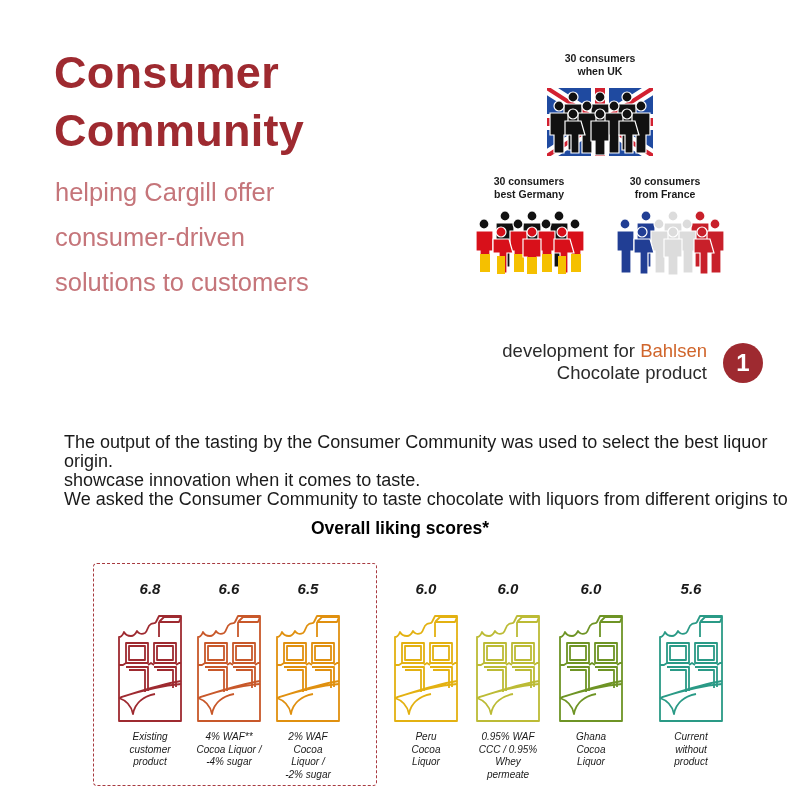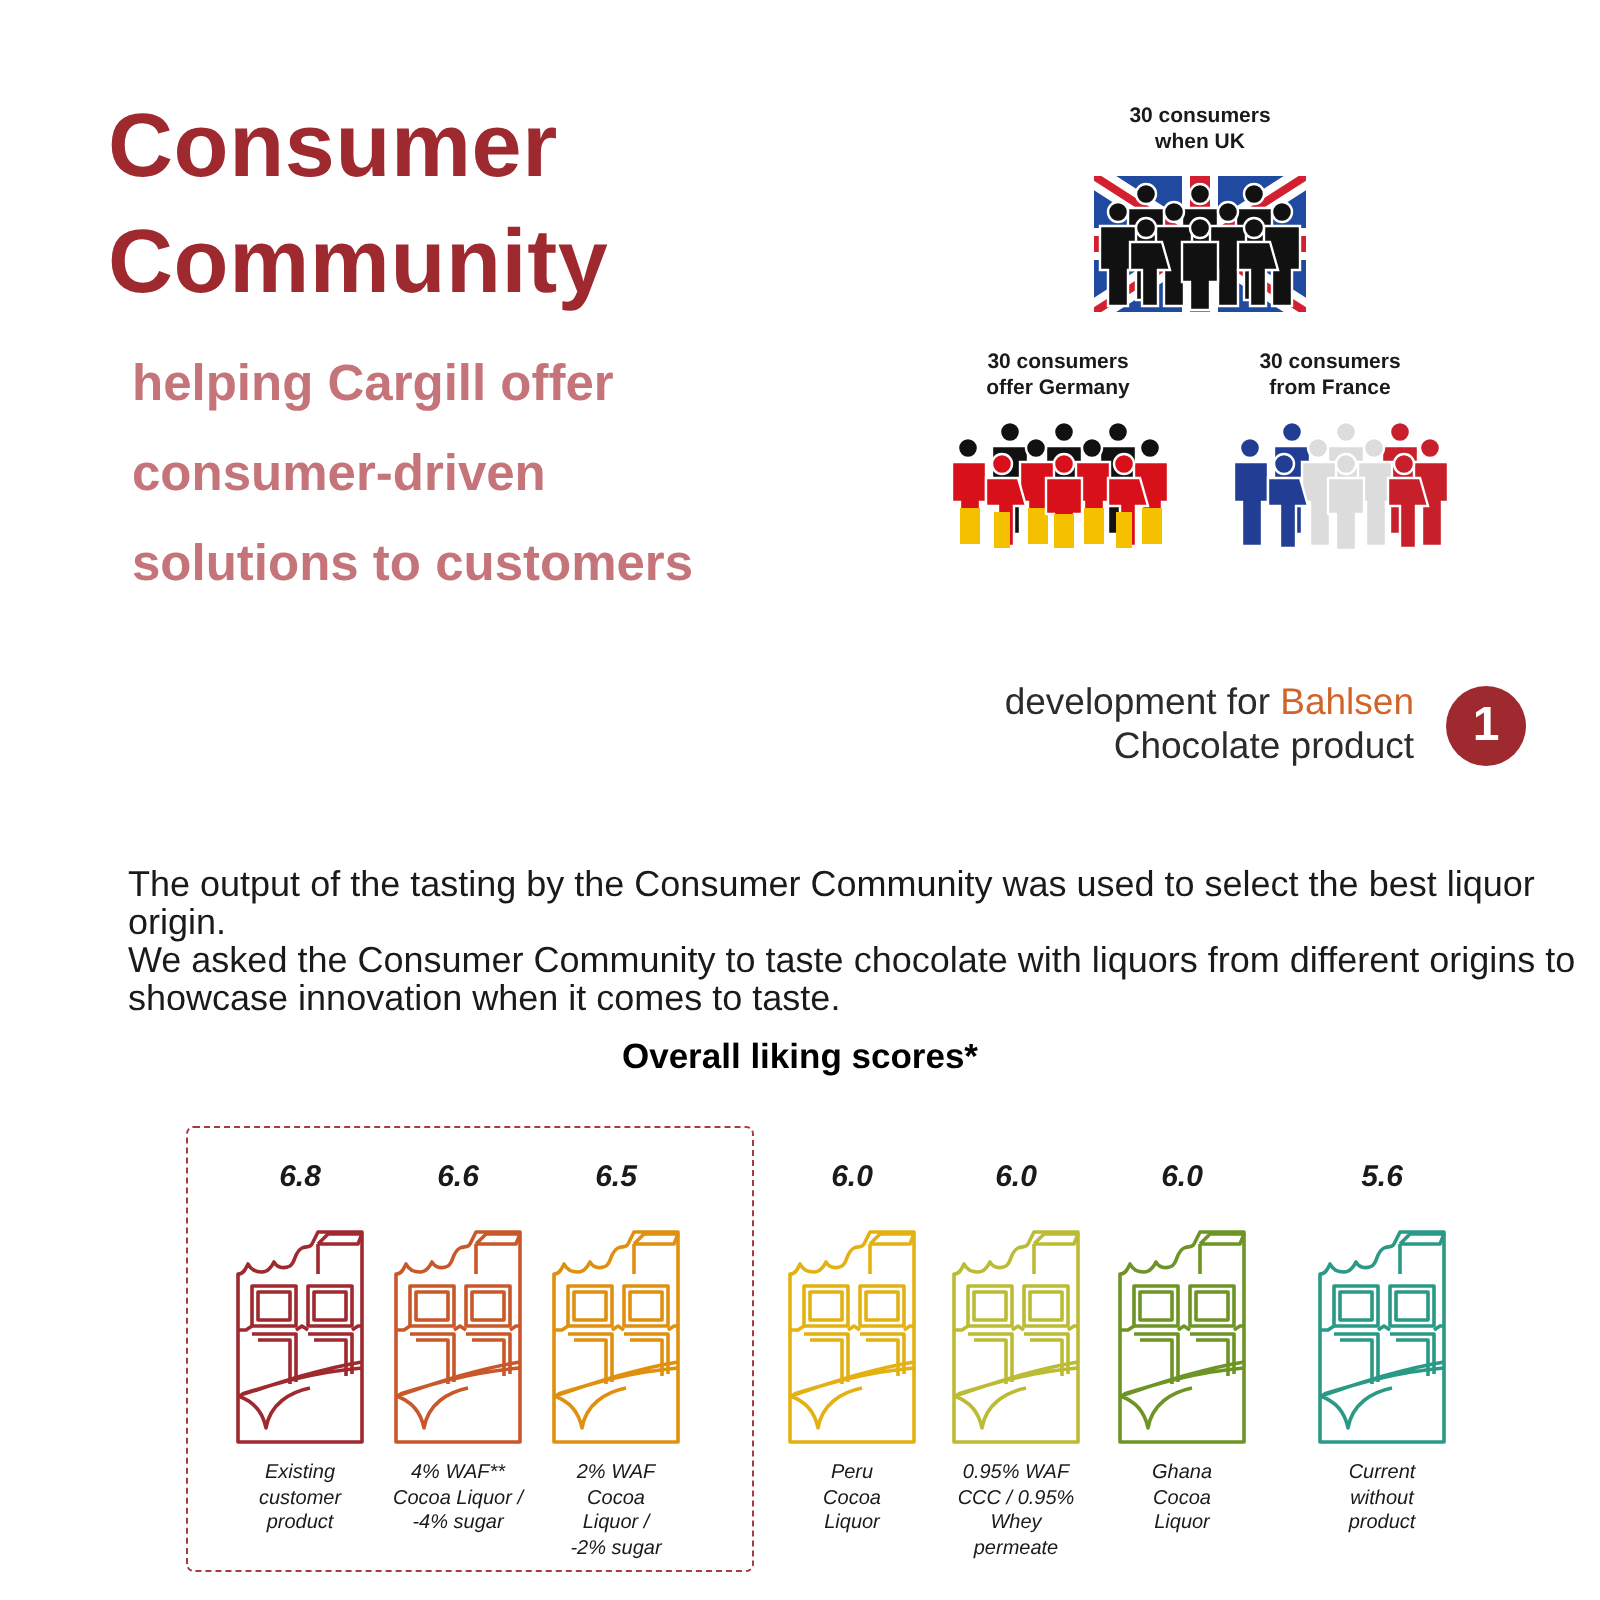--- a/index.html
+++ b/index.html
@@ -6,23 +6,22 @@
     html, body { width: 800px; height: 800px; background: #ffffff; overflow: hidden; }
     body { position: relative; font-family: "Liberation Sans", sans-serif; color: #1a1a1a; }
 
     .title {
       position: absolute; left: 54px; top: 44px;
       font-weight: bold; font-size: 45px; line-height: 58px;
       color: #9e2a30; letter-spacing: 0.3px;
     }
     .subtitle {
       position: absolute; left: 55px; top: 170px;
-      font-weight: bold; font-size: 25.5px; line-height: 45px;
+      font-weight: normal; font-size: 25.5px; line-height: 45px;
       color: #c5757a;
-      margin-left: 11px;
     }
 
     .group-label {
       position: absolute; font-weight: bold; font-size: 10.5px;
       line-height: 13px; text-align: center; color: #1a1a1a;
     }
     .people { position: absolute; }
 
     .product-heading {
       position: absolute; right: 93px; top: 340px; text-align: right;
@@ -98,21 +97,21 @@
       <path d="M18 33 h16 l4 14 h-6 v18 h-8 v-18 h-6z"></path>
     <circle cx="53" cy="26" r="5"></circle>
       <path d="M44 33 h18 v20 h-4 v14 h-10 v-14 h-4z"></path>
     <circle cx="80" cy="26" r="5"></circle>
       <path d="M72 33 h16 l4 14 h-6 v18 h-8 v-18 h-6z"></path>
   </g>
 </svg>
 
 <div class="group-label" style="left:470px; top:175px; width:118px;">
   <div>30 consumers</div>
-  <div>offer Germany</div>
+  <div>best Germany</div>
 </div>
 <svg class="people" style="left:475px; top:210px;" width="110" height="66" viewBox="0 0 110 66">
   <defs>
     <linearGradient id="de" x1="0" y1="0" x2="0" y2="1">
       <stop offset="0" stop-color="#111"></stop>
         <stop offset="0.27" stop-color="#111"></stop>
       <stop offset="0.27" stop-color="#d8101a"></stop>
         <stop offset="0.7" stop-color="#d8101a"></stop>
       <stop offset="0.7" stop-color="#f5c000"></stop>
         <stop offset="1" stop-color="#f5c000"></stop>
@@ -182,22 +181,22 @@
 </svg>
 
 <div class="product-heading">
   <div><span>development for </span><span class="brand">Bahlsen</span></div>
   <div>Chocolate product</div>
 </div>
 <div class="step-badge">1</div>
 
 <div class="para" style="top:413px;">The output of the tasting by the Consumer Community was used to select the best liquor origin.</div>
 <div class="para" style="top:451px;">
+  <div>showcase innovation when it comes to taste.</div>
   <div>We asked the Consumer Community to taste chocolate with liquors from different origins to</div>
-  <div>showcase innovation when it comes to taste.</div>
 </div>
 
 <div class="chart-title">Overall liking scores*</div>
 <div class="highlight-box"></div>
 
 <div id="bars">
     <div class="bar-col" style="left: 102px;">
       <div class="score">6.8</div>
     <svg class="bar-icon" viewBox="0 0 66 114">
       <g fill="none" stroke="#9e2a30" stroke-width="1.8" stroke-linejoin="round">

